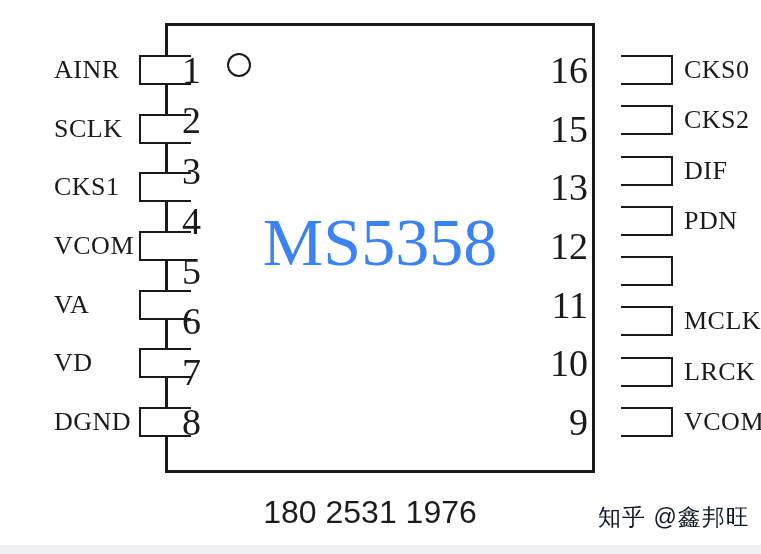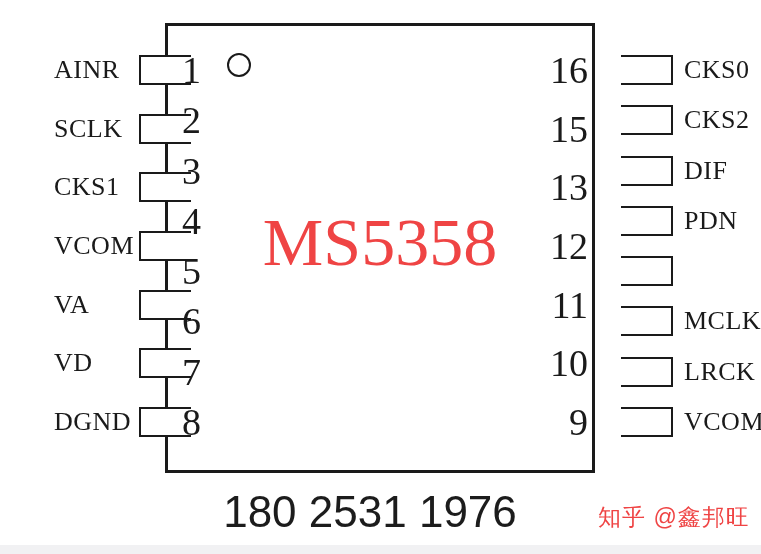--- a/index.html
+++ b/index.html
@@ -26,21 +26,21 @@
   }
   .chip-title {
     position: absolute;
     left: 165px;
     top: 202px;
     width: 430px;
     text-align: center;
     font-size: 68px;
     line-height: 80px;
     font-family: "Liberation Serif", serif;
-    color: #ef4444;
+    color: #3b82f6;
     white-space: nowrap;
   }
   .pin1-circle {
     position: absolute;
     left: 227px;
     top: 53px;
     width: 24px;
     height: 24px;
     border: 2.5px solid #1a1a1a;
     border-radius: 50%;
@@ -99,33 +99,33 @@
   .num-col.right { left: 498px; width: 90px; text-align: right; justify-content: space-between; }
 
   
   .phone {
     position: absolute;
     left: 158px;
     top: 492px;
     width: 424px;
     text-align: center;
     font-family: "Liberation Sans", sans-serif;
-    font-size: 44px;
+    font-size: 32px;
     line-height: 40px;
     color: #1c1c1c;
     white-space: nowrap;
   }
   .watermark {
     position: absolute;
     left: 598px;
     top: 504px;
     font-family: "Liberation Sans", sans-serif;
     font-size: 23px;
     line-height: 26px;
-    color: #ef4444;
+    color: #0f172a;
     letter-spacing: 1px;
     white-space: nowrap;
   }
   .bottom-band {
     position: absolute;
     left: 0;
     bottom: 0;
     width: 761px;
     height: 9px;
     background: #f1f1f3;

